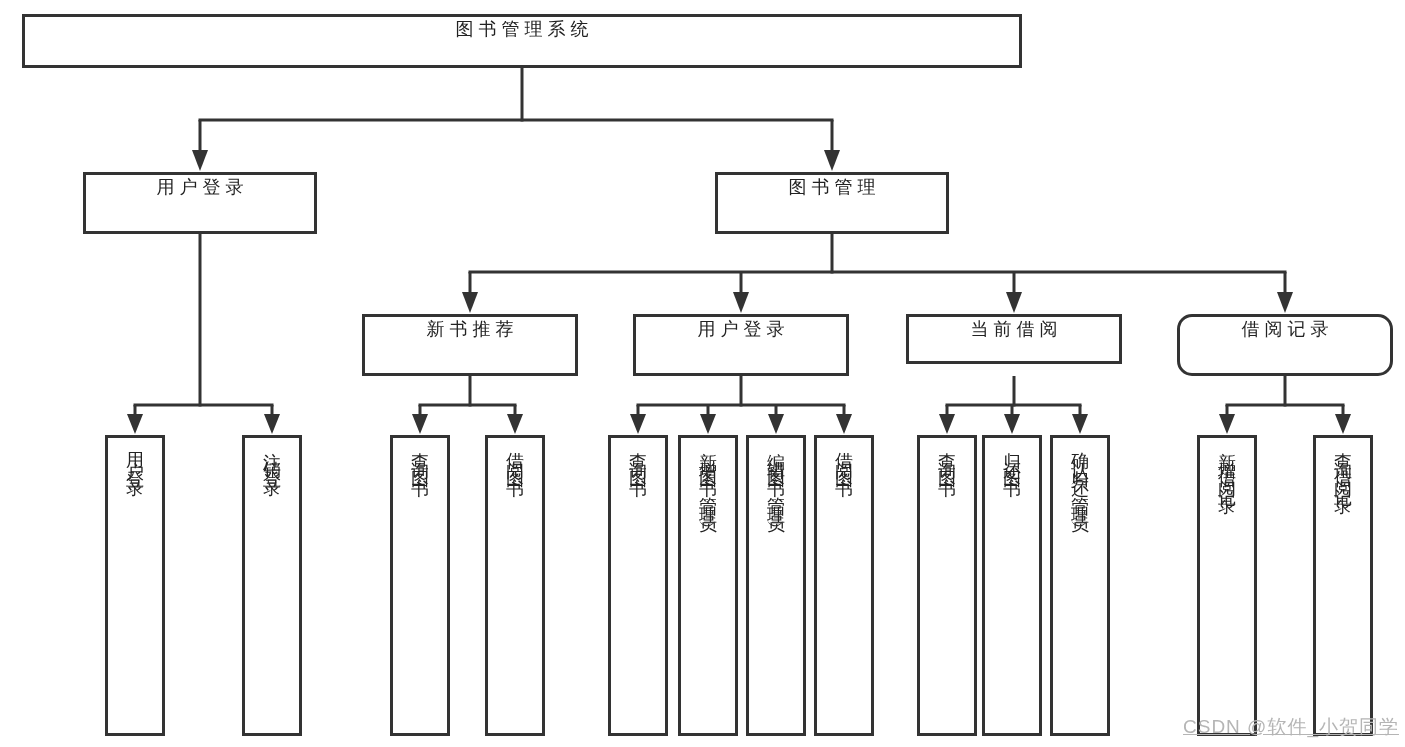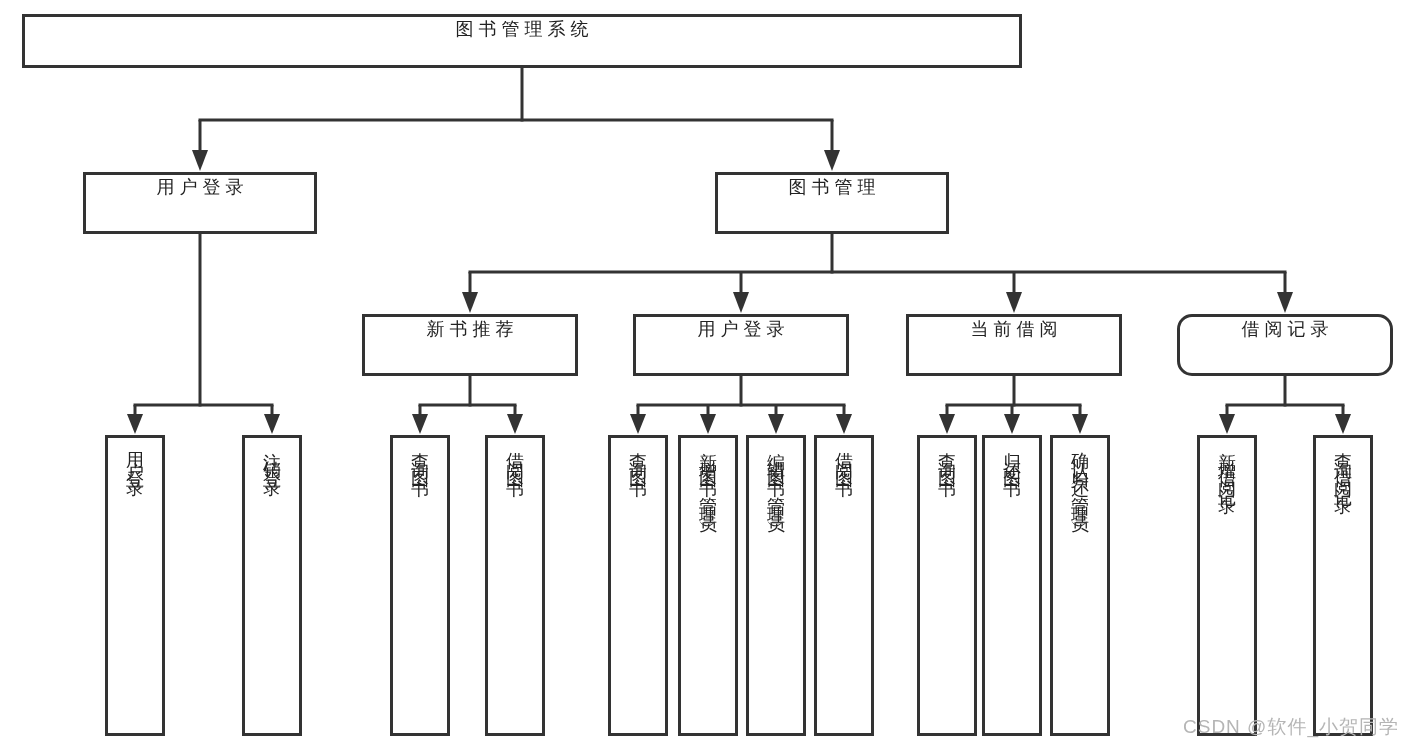--- a/index.html
+++ b/index.html
@@ -57,20 +57,21 @@
   }
   .watermark {
     position: absolute;
     left: 1183px;
     top: 714px;
     font-size: 19px;
     color: #b5b5b5;
     letter-spacing: 1px;
     white-space: nowrap;
     z-index: 10;
+    text-decoration: underline;
   }
 </style>
 </head>
 <body>
 
 <div class="canvas">
 
   <svg class="connectors" viewBox="0 0 1405 747">
 
     <g>
@@ -157,21 +158,21 @@
   <div class="box" style="left:715px; top:172px; width:234px; height:62px;">
     <span>图书管理</span>
   </div>
 
   <div class="box" style="left:362px; top:314px; width:216px; height:62px;">
     <span>新书推荐</span>
   </div>
   <div class="box" style="left:633px; top:314px; width:216px; height:62px;">
     <span>用户登录</span>
   </div>
-  <div class="box" style="left:906px; top:314px; width:216px; height:62px;">
+  <div class="box" style="left:906px; top:314px; width:216px; height:50px;">
     <span>当前借阅</span>
   </div>
   <div class="box" style="left:1177px; top:314px; width:216px; height:62px;border-radius:15px;">
     <span>借阅记录</span>
   </div>
 
   <div class="box leaf" style="left:105px; top:435px; width:60px; height:301px;">
     <span class="vtext">用户登录</span>
   </div>
   <div class="box leaf" style="left:242px; top:435px; width:60px; height:301px;">

